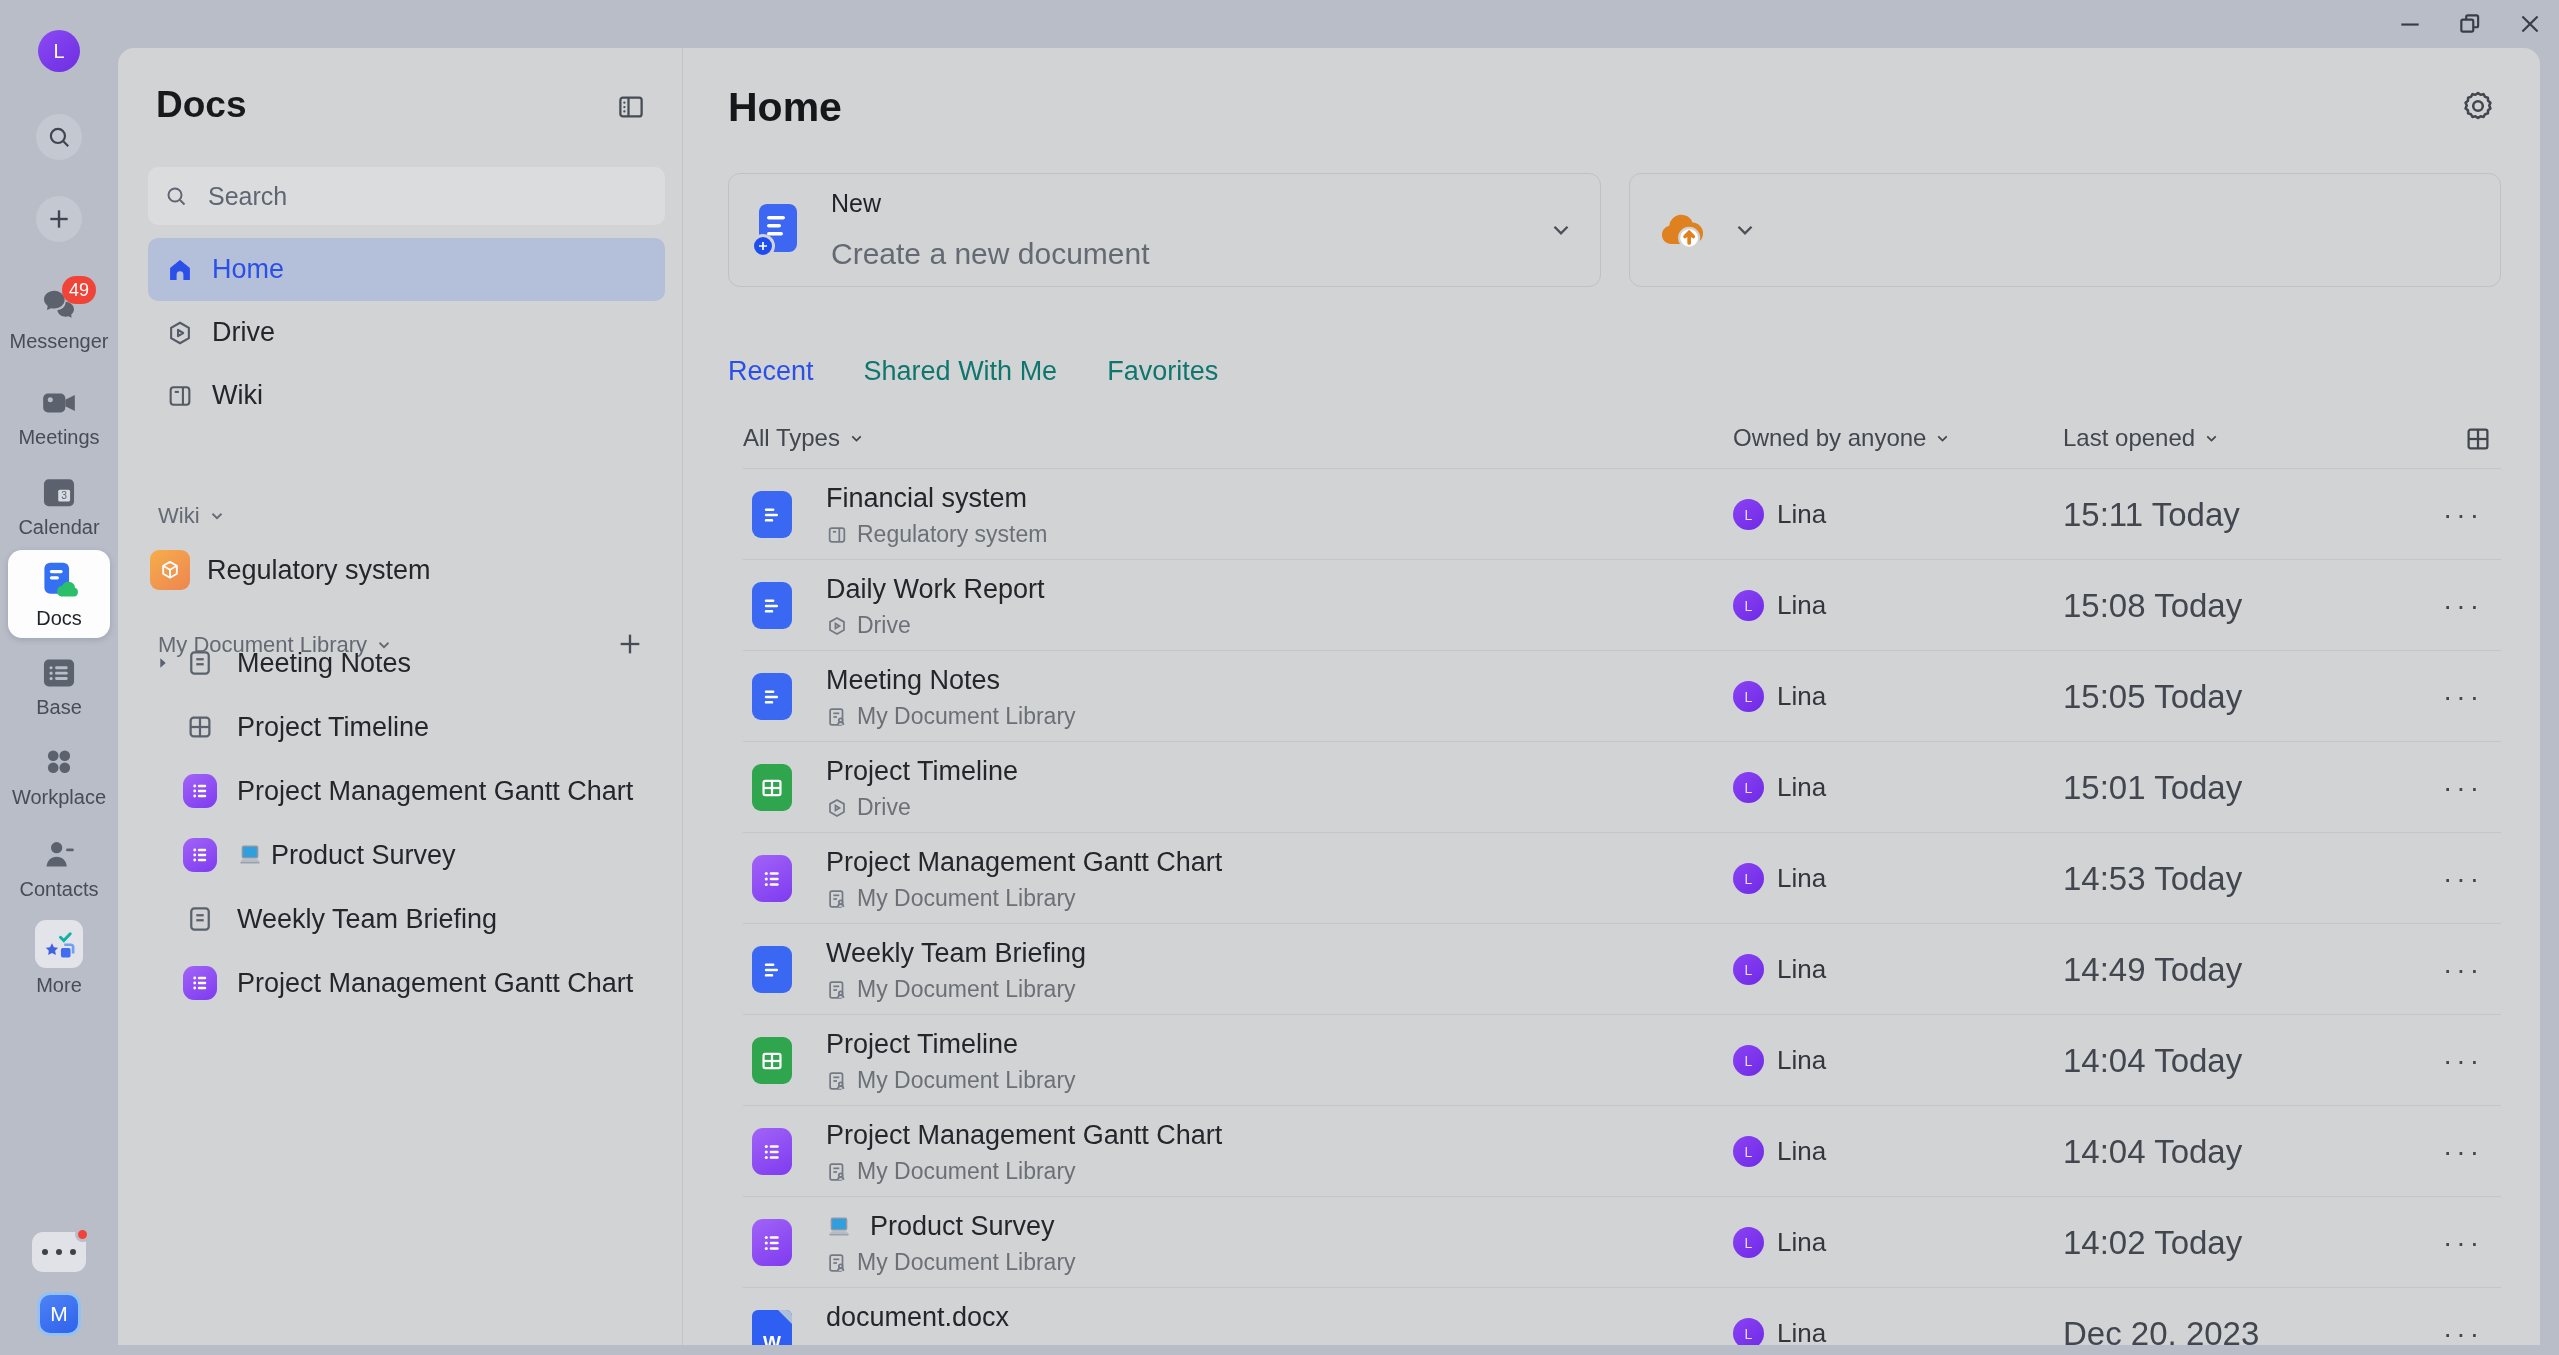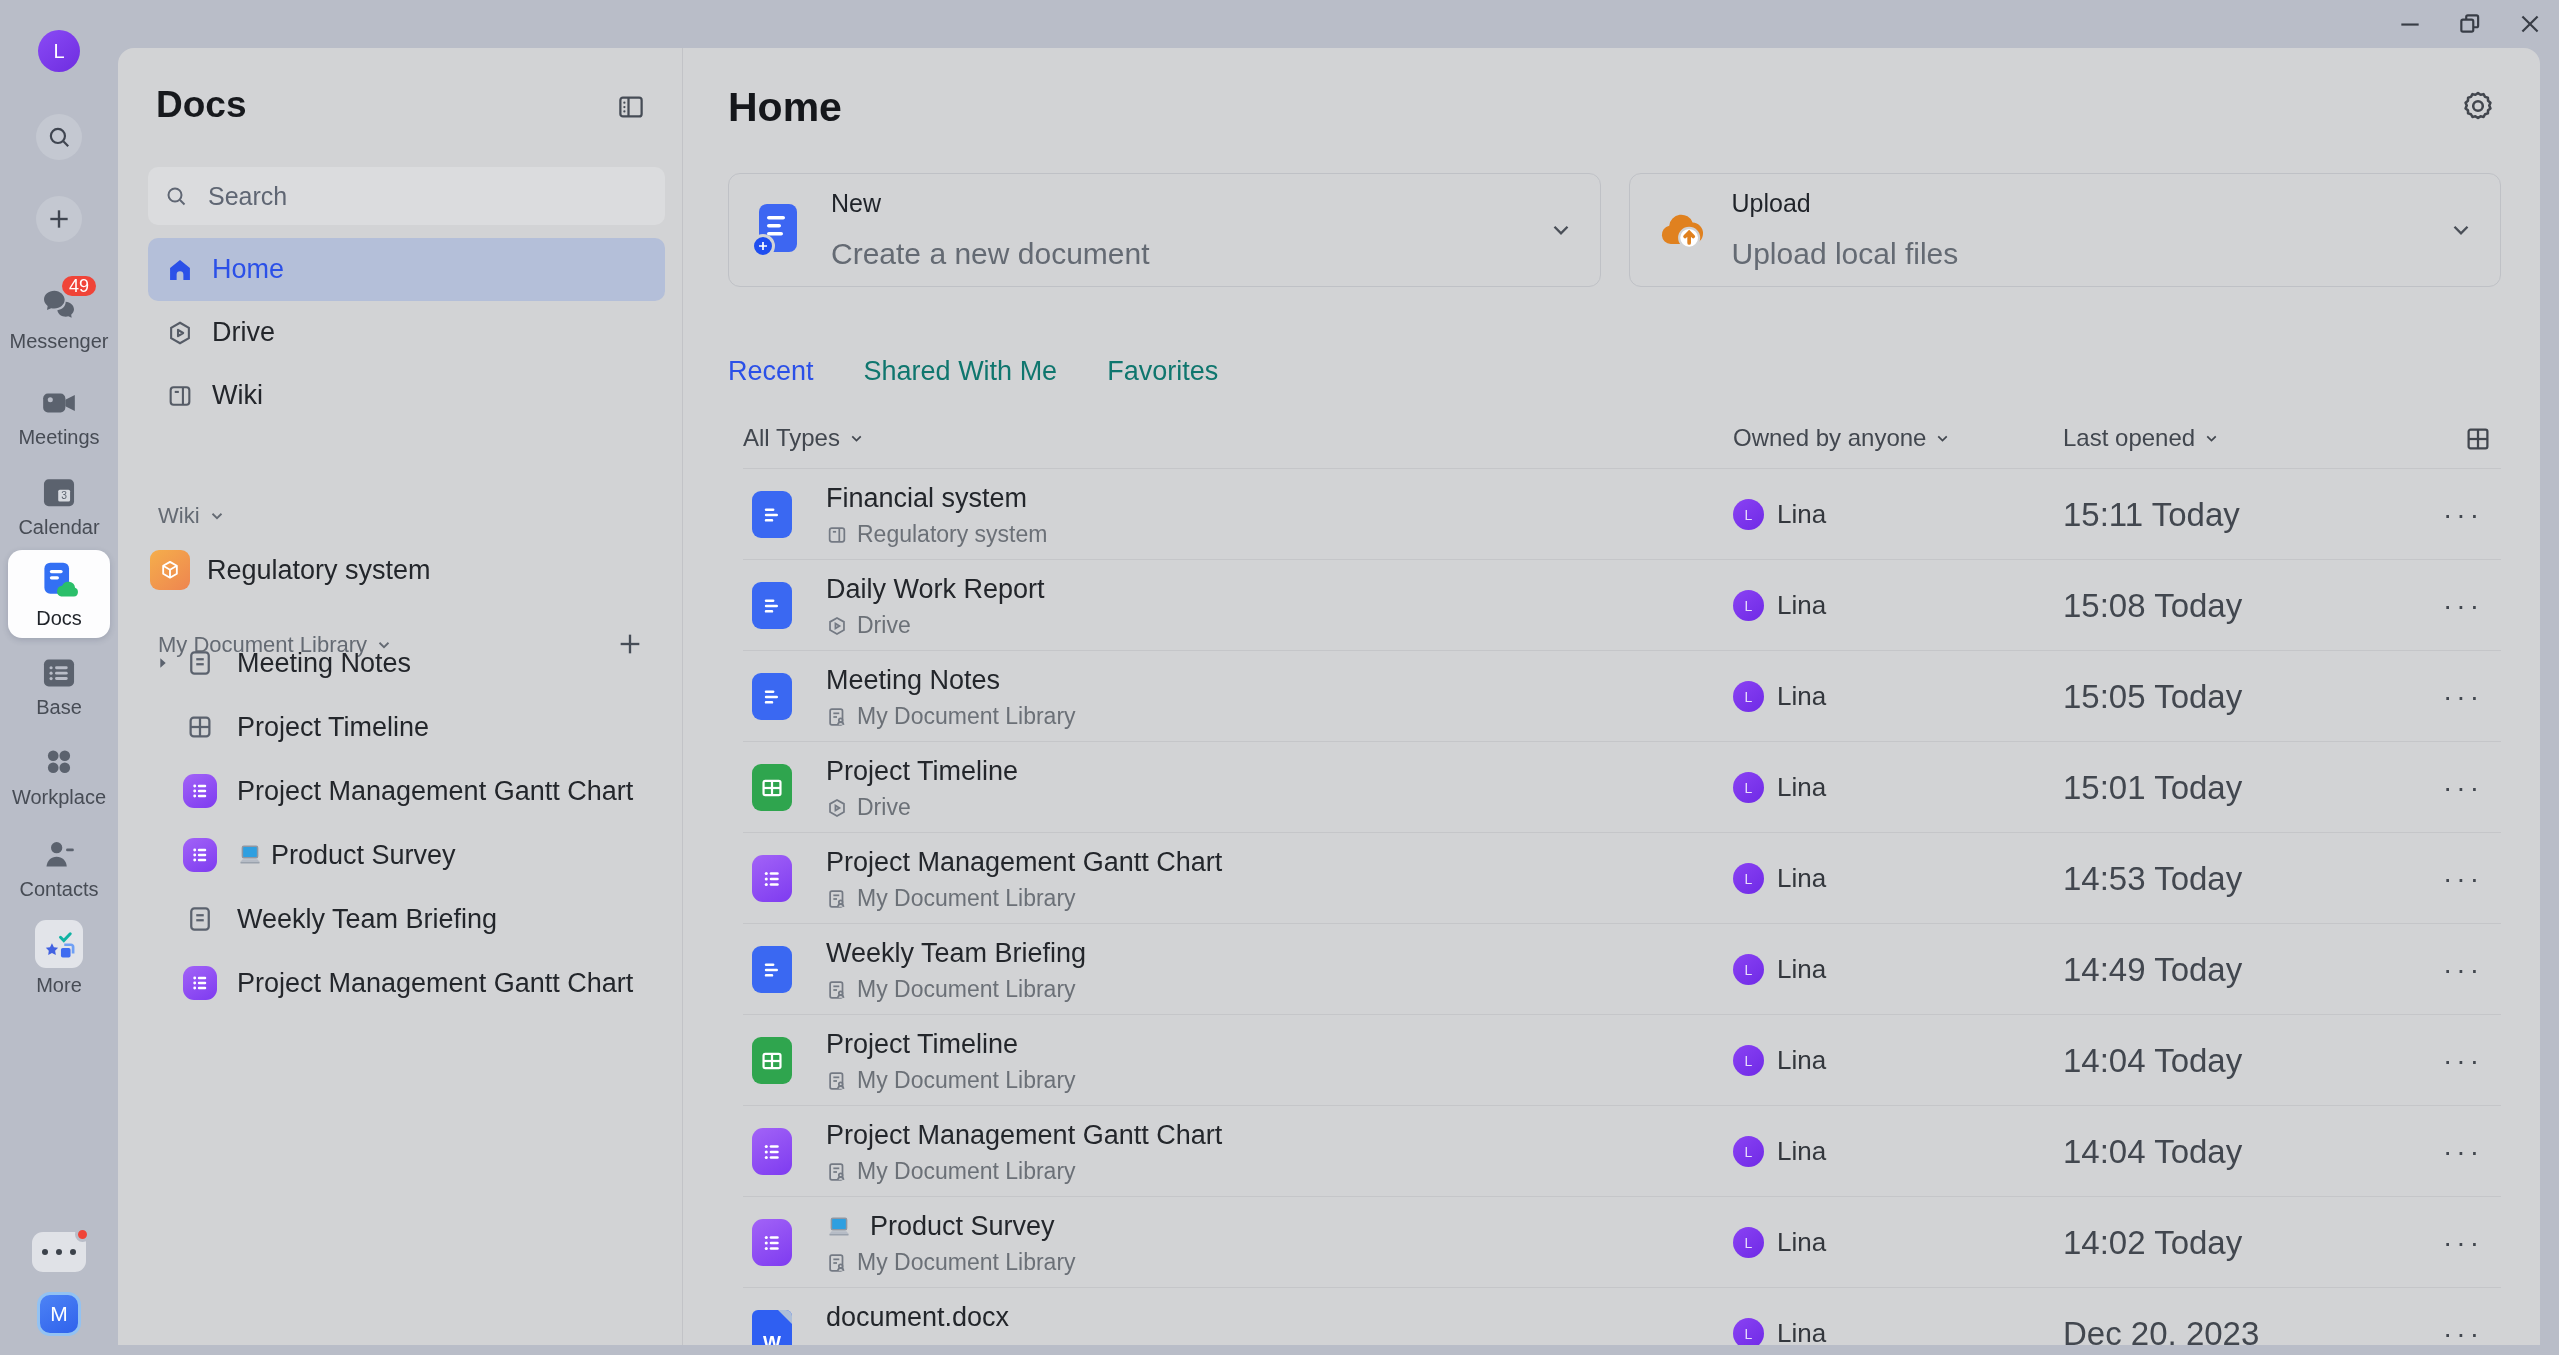--- a/index.html
+++ b/index.html
@@ -16,21 +16,21 @@
 
   
   .rail { position:absolute; left:0; top:0; width:118px; height:1355px; }
   .rail-item { position:absolute; left:0; width:118px; display:flex; flex-direction:column; align-items:center; color:#5b626e; }
   .rail-label { font-size:20px; color:#474c55; margin-top:6px; white-space:nowrap; }
   .avatar-l { position:absolute; left:38px; top:30px; width:42px; height:42px; border-radius:50%;
     background:linear-gradient(140deg,#8a4af5,#6e2de0); color:#fff; font-size:20px;
     display:flex; align-items:center; justify-content:center; }
   .rail-circle { position:absolute; left:36px; width:46px; height:46px; border-radius:50%;
     background:#c4c8d1; display:flex; align-items:center; justify-content:center; color:#3f4550; cursor:pointer; }
-  .badge { position:absolute; left:62px; top:276px; min-width:34px; height:20px; border-radius:14px;
+  .badge { position:absolute; left:62px; top:276px; min-width:34px; height:28px; border-radius:14px;
     background:#f04438; color:#fff; font-size:18px; display:flex; align-items:center; justify-content:center;
     padding:0 7px; z-index:3; }
   .docs-tile { position:absolute; left:8px; top:550px; width:102px; height:88px; border-radius:14px;
     background:#fdfdfe; box-shadow:0 2px 6px rgba(40,50,80,.18); display:flex; flex-direction:column;
     align-items:center; justify-content:center; cursor:pointer; }
   .docs-tile .rail-label { color:#1f2329; }
   .more-tile { width:48px; height:48px; border-radius:11px; background:#e2e4e9;
     display:flex; align-items:center; justify-content:center; }
   .dots-tile { position:absolute; left:32px; top:1232px; width:54px; height:40px; border-radius:11px;
     background:rgba(250,250,252,.6); display:flex; align-items:center; justify-content:center; cursor:pointer; }
@@ -500,24 +500,20 @@
       </div>
 
       <div class="card">
         <div class="card-ic">
           <svg width="52" height="52" viewBox="0 0 24 24">
             <path d="M6.8 18.5a4.3 4.3 0 0 1-.7-8.5 5.6 5.6 0 0 1 10.8-1.5 4.4 4.4 0 0 1-.4 10z" fill="#e0811f"></path>
             <circle cx="15.3" cy="15.6" r="4.6" fill="#fff" stroke="#d2d3d5" stroke-width="1"></circle>
             <path d="M15.3 18v-4.6M13.4 15l1.9-1.9 1.9 1.9" fill="none" stroke="#e0811f" stroke-width="1.7" stroke-linecap="round"></path>
           </svg>
         </div>
-        <div class="card-txt">
-          <div class="card-title">Upload</div>
-          <div class="card-sub">Upload local files</div>
-        </div>
         <svg class="card-chev" width="26" height="26" viewBox="0 0 24 24" fill="none" stroke="currentColor" stroke-width="2.2">
             <path d="M6 9l6 6 6-6"></path>
           </svg>
       </div>
 
     </div>
 
     <div class="tabs">
       <div class="tab active">Recent</div>
       <div class="tab">Shared With Me</div>

